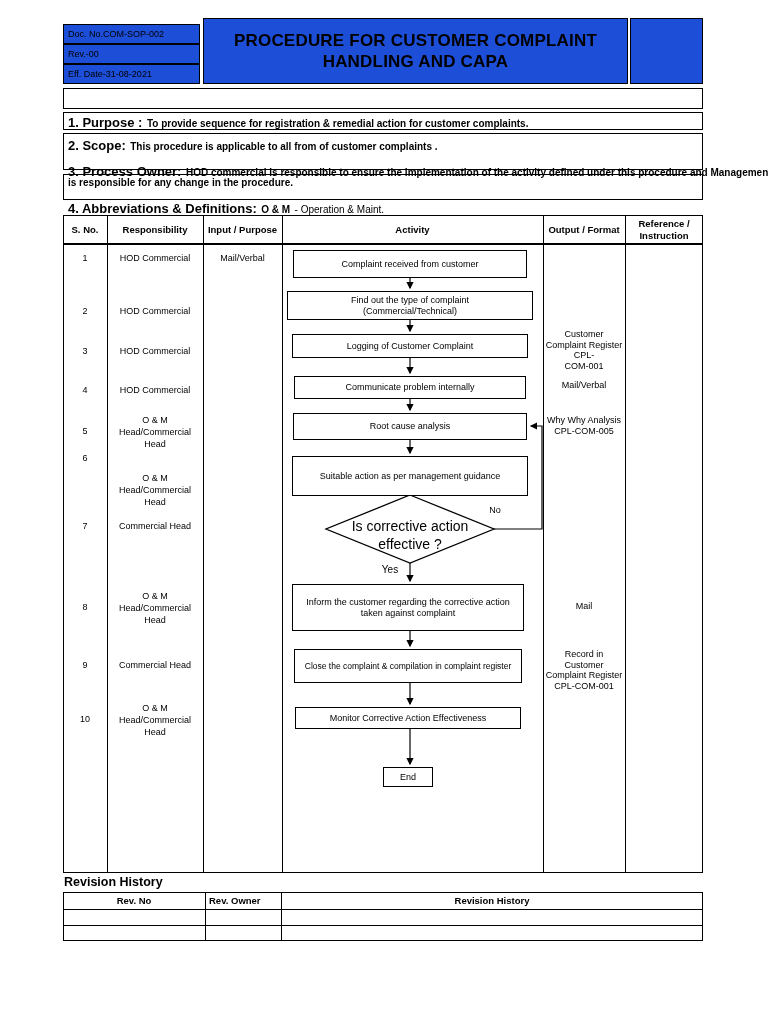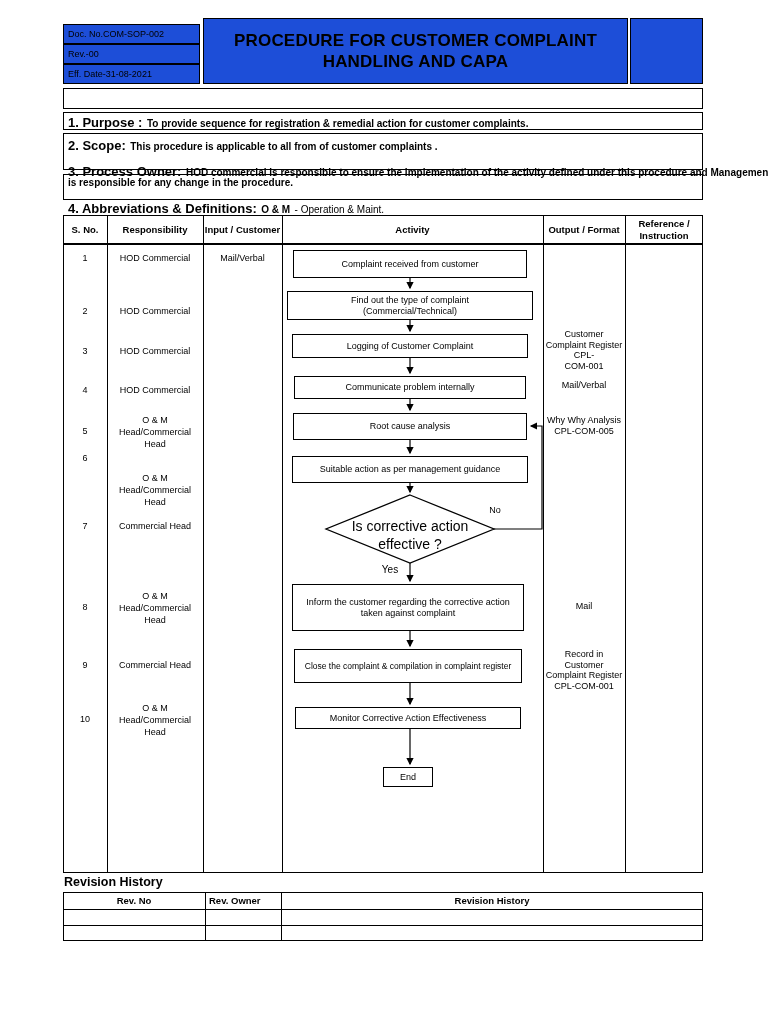--- a/index.html
+++ b/index.html
@@ -72,21 +72,21 @@
   <div class="bx" style="left:63px;top:215px;width:640px;height:658px;border-width:1.8px;background:transparent;"></div>
   <div class="vline" style="left:107px;top:215px;height:658px;"></div>
   <div class="vline" style="left:203px;top:215px;height:658px;"></div>
   <div class="vline" style="left:282px;top:215px;height:658px;"></div>
   <div class="vline" style="left:543px;top:215px;height:658px;"></div>
   <div class="vline" style="left:625px;top:215px;height:658px;"></div>
   <div class="hline" style="left:63px;top:243px;width:640px;height:2px;"></div>
 
   <div class="txt ctr hdr" style="left:63px;top:224px;width:44px;">S. No.</div>
   <div class="txt ctr hdr" style="left:107px;top:224px;width:96px;">Responsibility</div>
-  <div class="txt ctr hdr" style="left:203px;top:224px;width:79px;">Input / Customer</div>
+  <div class="txt ctr hdr" style="left:203px;top:224px;width:79px;">Input / Purpose</div>
   <div class="txt ctr hdr" style="left:282px;top:224px;width:261px;">Activity</div>
   <div class="txt ctr hdr" style="left:543px;top:224px;width:82px;">Output / Format</div>
   <div class="txt ctr hdr" style="left:625px;top:218px;width:78px;">Reference /
 Instruction</div>
 
   <div class="txt ctr cell" style="left:63px;top:252px;width:44px;">1</div>
   <div class="txt ctr cell" style="left:107px;top:252px;width:96px;">HOD Commercial</div>
   <div class="txt ctr cell" style="left:203px;top:252px;width:79px;">Mail/Verbal</div>
 
   <div class="txt ctr cell" style="left:63px;top:305px;width:44px;">2</div>
@@ -158,21 +158,21 @@
       <polygon points="410,495 494,529 410,563 326,529" fill="#fff" stroke-width="1.3"></polygon>
     </g>
   </svg>
 
   <div class="flowbox" style="left:293px;top:250px;width:234px;height:28px;">Complaint received from customer</div>
   <div class="flowbox" style="left:287px;top:291px;width:246px;height:29px;">Find out the type of complaint
 (Commercial/Technical)</div>
   <div class="flowbox" style="left:292px;top:334px;width:236px;height:24px;">Logging of Customer Complaint</div>
   <div class="flowbox" style="left:294px;top:376px;width:232px;height:23px;">Communicate problem internally</div>
   <div class="flowbox" style="left:293px;top:413px;width:234px;height:27px;">Root cause analysis</div>
-  <div class="flowbox" style="left:292px;top:456px;width:236px;height:27px;">Suitable action as per management guidance</div>
+  <div class="flowbox" style="left:292px;top:456px;width:236px;height:40px;">Suitable action as per management guidance</div>
 
   <div class="txt ctr" style="left:350px;top:517px;width:120px;font-size:14px;line-height:18px;z-index:3;">Is corrective action
 effective ?</div>
   <div class="txt ctr" style="left:480px;top:505px;width:30px;font-size:9px;z-index:3;">No</div>
   <div class="txt ctr" style="left:374px;top:564px;width:32px;font-size:10px;z-index:3;">Yes</div>
 
   <div class="flowbox" style="left:292px;top:584px;width:232px;height:47px;">Inform the customer regarding the corrective action
 taken against complaint</div>
   <div class="flowbox" style="left:294px;top:649px;width:228px;height:34px;font-size:8.5px;">Close the complaint &amp; compilation in complaint register</div>
   <div class="flowbox" style="left:295px;top:707px;width:226px;height:22px;">Monitor Corrective Action Effectiveness</div>

